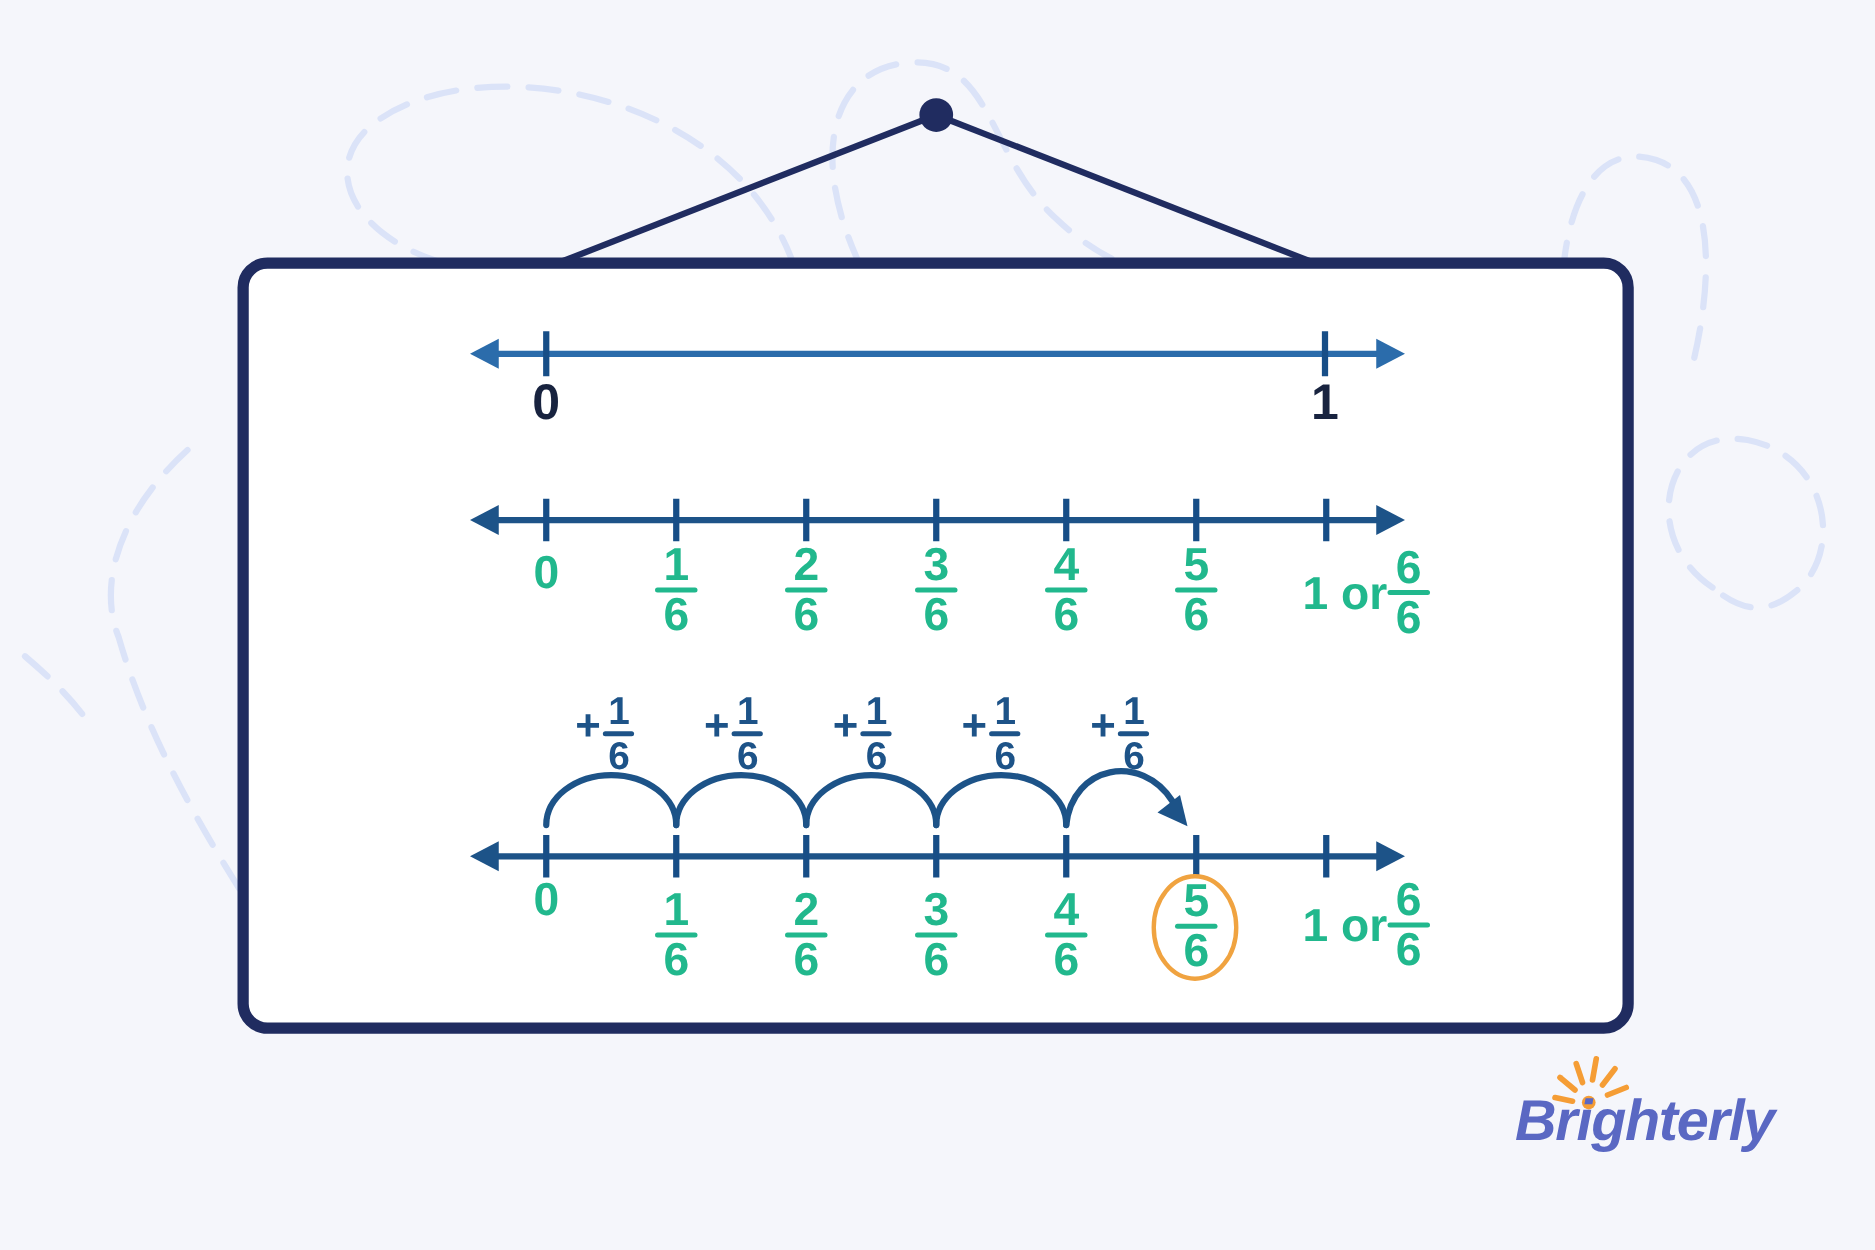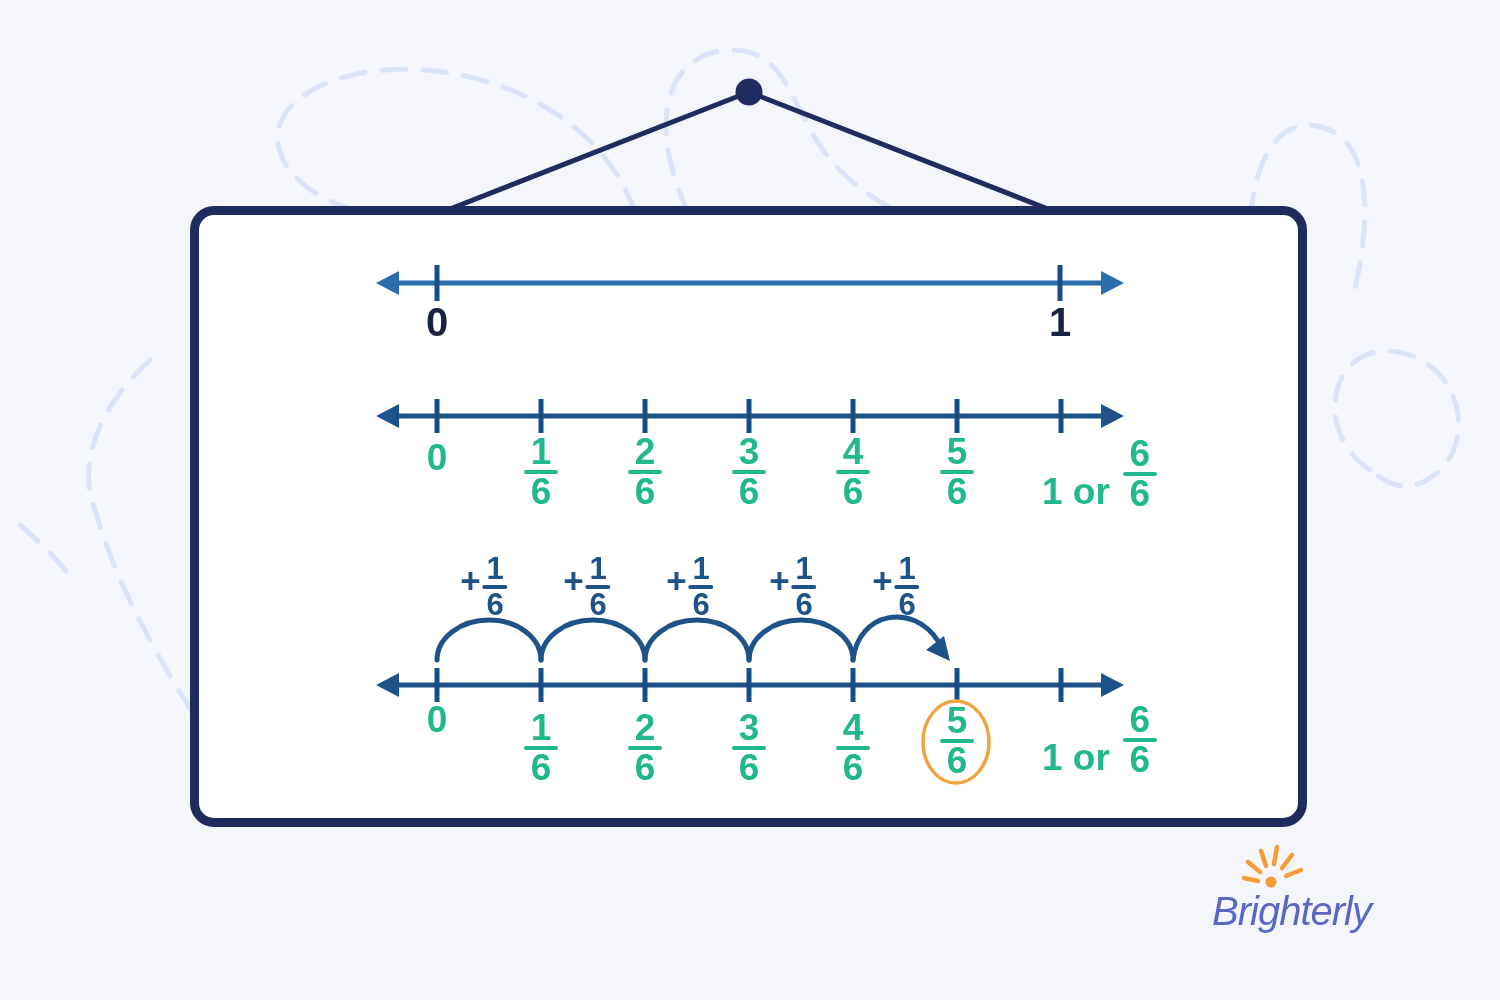--- a/index.html
+++ b/index.html
@@ -16,28 +16,28 @@
   .board{position:absolute;left:190px;top:206px;width:1117px;height:621px;background:#fff;
          border:9px solid var(--navy);border-radius:24px}
   .pos{position:absolute}
   .cx{transform:translateX(-50%)}
   .lbl{font-weight:bold;white-space:nowrap}
   .ink{color:var(--ink);font-size:40px;line-height:38px}
   .glabel{color:var(--green);font-size:37px;line-height:34px;font-weight:bold}
   .frac{display:flex;flex-direction:column;align-items:center}
   .frac .num,.frac .den{color:var(--green);font-size:37px;line-height:30px;font-weight:bold}
   .frac .bar{width:34px;height:4px;border-radius:2px;background:var(--green);margin:3px 0}
-  .end{display:flex;align-items:flex-end;gap:13px}
+  .end{display:flex;align-items:center;gap:0}
   .end .frac{margin-top:-2px}
   .jump{display:flex;align-items:flex-start}
   .jump .plus{color:var(--ax2);font-size:35px;font-weight:bold;line-height:30px;margin-top:10px}
   .jfrac{display:flex;flex-direction:column;align-items:center;margin-left:2px}
   .jfrac .num,.jfrac .den{color:var(--ax2);font-size:31px;line-height:26px;font-weight:bold}
   .jfrac .bar{width:25px;height:4px;background:var(--ax2);border-radius:2px;margin:3px 0}
-  .logo-text{position:absolute;left:1212px;top:889px;font-size:40px;font-weight:normal;
+  .logo-text{position:absolute;left:1212px;top:869px;font-size:46px;font-weight:bold;
              font-style:italic;letter-spacing:-1px;color:var(--logo);white-space:nowrap}
 </style>
 </head>
 <body>
 
 <div class="stage">
 
   <svg class="layer" width="1500" height="1000" viewBox="0 0 1500 1000">
     <g fill="none" stroke="#dbe3f8" stroke-width="5" stroke-linecap="round" stroke-dasharray="24 17">
       <path d="M 635 212 C 585 70, 380 38, 300 98 C 255 132, 280 190, 360 212"></path>

